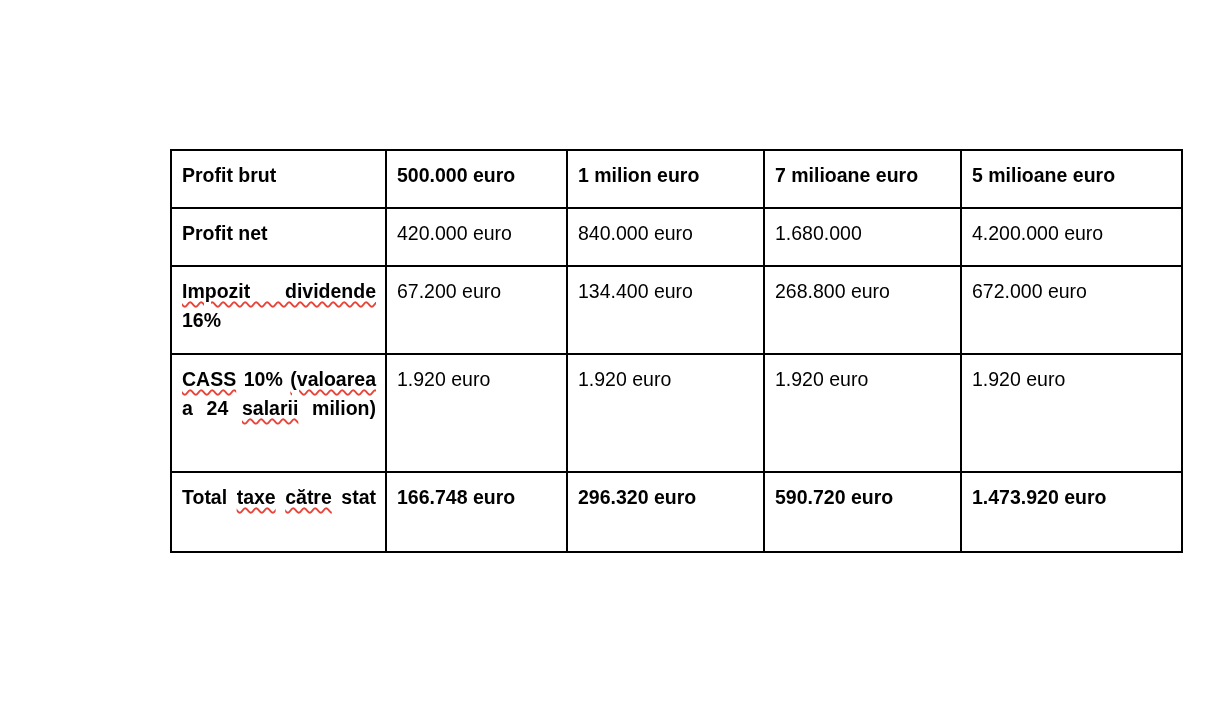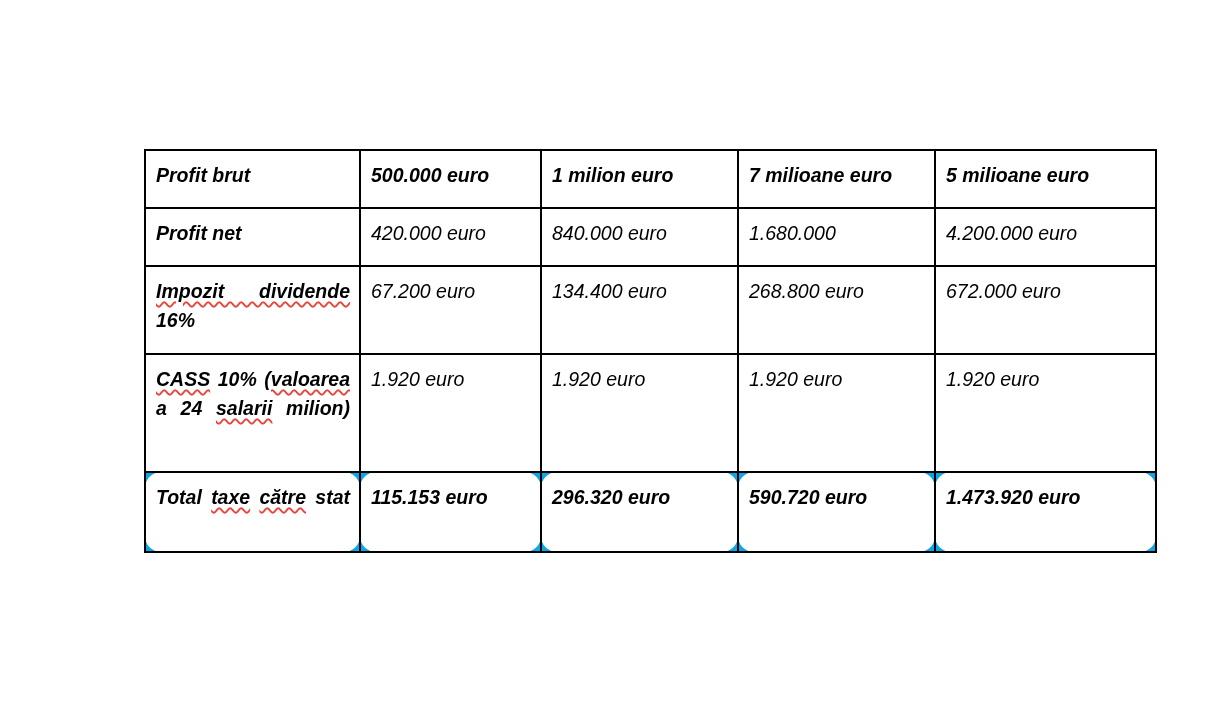--- a/index.html
+++ b/index.html
@@ -21,27 +21,26 @@
     position: absolute;
     left: 0;
     top: 0;
     width: 1222px;
     height: 708px;
     background: #ffffff;
   }
 
   #tax-table {
     position: absolute;
-    left: 144px;
+    left: 170px;
     top: 149px;
     width: 906px;
     border-collapse: collapse;
     table-layout: fixed;
-    background: #0ea5e9;
-    font-style: italic;
+    background: #86efac;
   }
 
   #tax-table td {
     border: 2px solid #000000;
     padding: 10px 9px 10px 10px;
     vertical-align: top;
     font-size: 19.5px;
     line-height: 1.48;
     color: #000000;
     background: #ffffff;
@@ -89,21 +88,21 @@
     text-underline-offset: 2.5px;
     -webkit-text-decoration: underline wavy #e8443a;
   }
 
   
   tr.row-header td { height: 36px; }
   tr.row-r1 td     { height: 36px; }
   tr.row-r2 td     { height: 36px; }
   tr.row-r3 td     { height: 66px; }
   tr.row-r4 td     { height: 96px; }
-  tr.row-total td  { height: 58px; border-radius: 16px; }
+  tr.row-total td  { height: 58px; }
 </style>
 </head>
 <body>
 
 <div id="doc-canvas">
 
   <table id="tax-table">
     <tbody>
 
       <tr class="row-header">
@@ -134,21 +133,21 @@
       <tr class="row-r4">
         <td class="col-label cell-label"><span class="sp">CASS</span><span> 10% </span><span class="sp">(valoarea</span><span> a 24 </span><span class="sp">salarii</span><span> milion)</span></td>
         <td class="col-v1 cell-value">1.920 euro</td>
         <td class="col-v2 cell-value">1.920 euro</td>
         <td class="col-v3 cell-value">1.920 euro</td>
         <td class="col-v4 cell-value">1.920 euro</td>
       </tr>
 
       <tr class="row-total">
         <td class="col-label cell-label"><span>Total </span><span class="sp">taxe</span><span> </span><span class="sp">către</span><span> stat</span></td>
-        <td class="col-v1 cell-value">115.153 euro</td>
+        <td class="col-v1 cell-value">166.748 euro</td>
         <td class="col-v2 cell-value">296.320 euro</td>
         <td class="col-v3 cell-value">590.720 euro</td>
         <td class="col-v4 cell-value">1.473.920 euro</td>
       </tr>
 
     </tbody>
   </table>
 
 </div>
 

